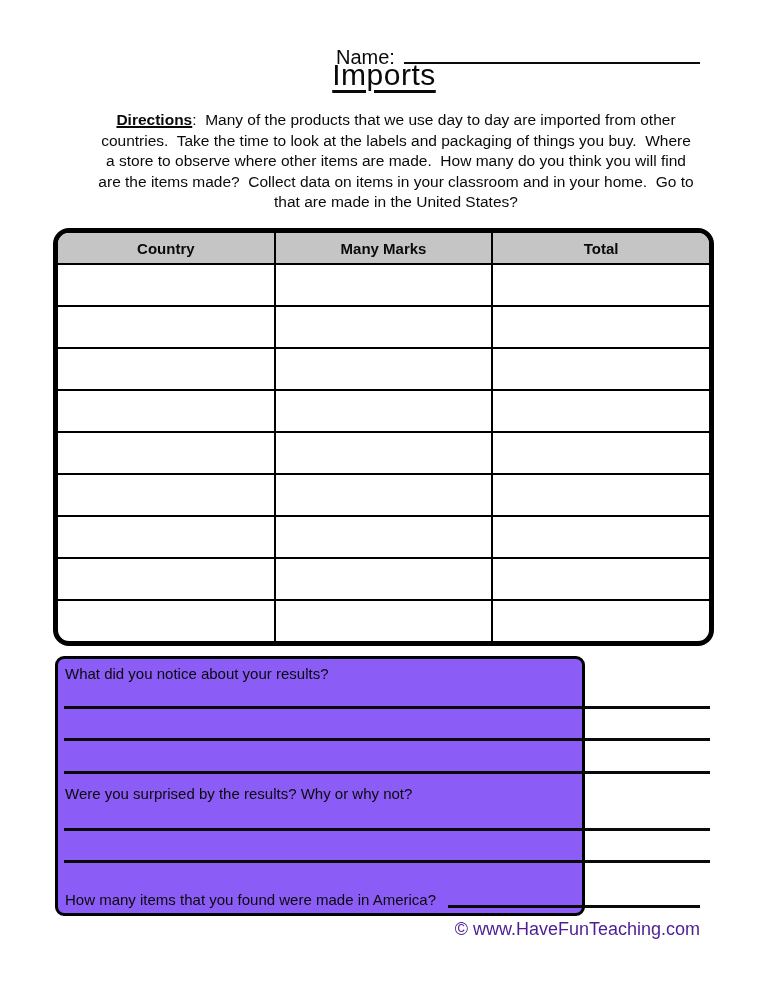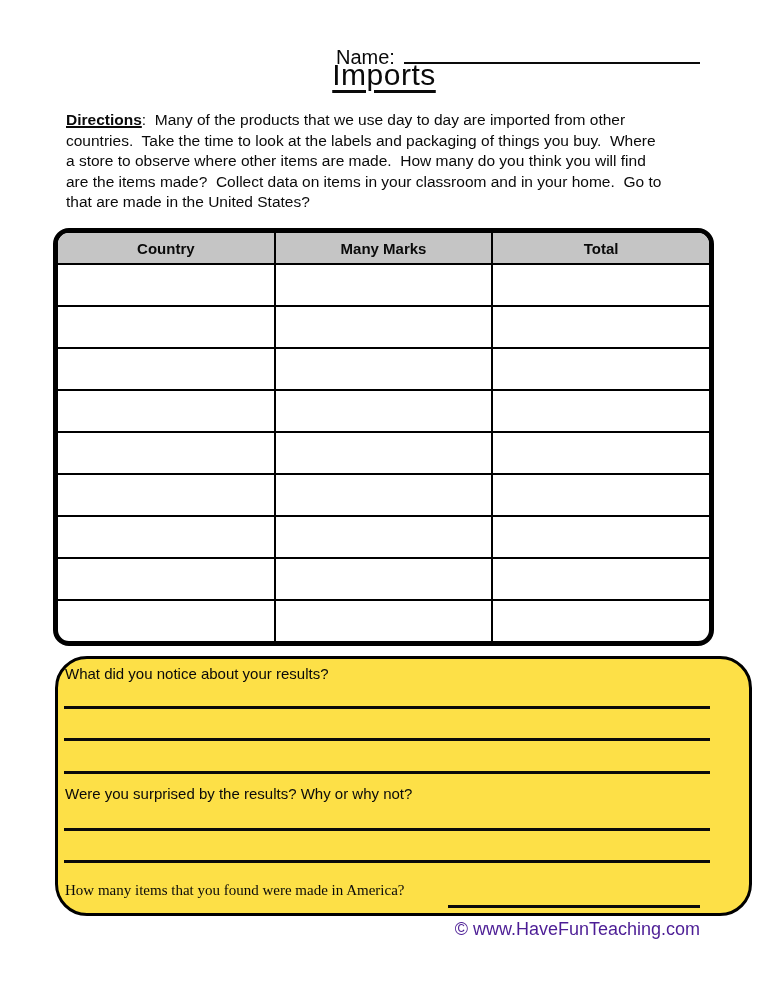--- a/index.html
+++ b/index.html
@@ -16,45 +16,45 @@
                 border-bottom:2px solid #0a0a0a; }
 
   
   .title { position:absolute; left:0; right:0; top:58px; text-align:center;
            font-size:30px; font-weight:400; letter-spacing:0.5px;
            text-decoration:underline; text-decoration-thickness:2.5px; text-underline-offset:5px; }
 
   
   .directions { position:absolute; left:66px; top:110px; width:660px;
                 font-size:15.5px; line-height:20.6px; }
-  .directions .dline { white-space:pre; }
+  .directions .dline { white-space:pre;text-align:center; }
   .directions-label { font-weight:700; text-decoration:underline; text-decoration-thickness:2px; }
 
   
   .table { position:absolute; left:53px; top:228px; width:661px; height:418px;
            border:5px solid #000; border-radius:16px; overflow:hidden;
            background:#fff; display:flex; flex-direction:column; }
   .thead { flex:none; height:32px; background:#c5c5c5; border-bottom:2px solid #000;
            display:flex; }
   .th { flex:1; display:flex; align-items:center; justify-content:center;
         font-size:15px; font-weight:700; border-right:2px solid #000; }
   .th:last-child { border-right:none; }
   .tbody { flex:1; display:flex; flex-direction:column; }
   .trow { flex:1; display:flex; border-bottom:2px solid #000; }
   .trow:last-child { border-bottom:none; }
   .td { flex:1; border-right:2px solid #000; }
   .td:last-child { border-right:none; }
 
   
-  .qbox { position:absolute; left:55px; top:656px; width:697px; height:260px;
-          border:3px solid #000; border-radius:32px; background:#fde047; }
+  .qbox { position:absolute; left:55px; top:656px; width:530px; height:260px;
+          border:3px solid #000; border-radius:9px; background:#8b5cf6; }
   .q-label { position:absolute; left:7px; font-size:15px; white-space:nowrap; }
   .q1-label { top:6px; }
   .q2-label { top:126px; }
-  .q3-label { top:223px;font-family:Liberation Serif, serif; }
+  .q3-label { top:232px; }
   .answer-line { position:absolute; left:6px; width:646px; height:0;
                  border-bottom:3px solid #0a0a0a; }
   .aline-1 { top:47px; }
   .aline-2 { top:79px; }
   .aline-3 { top:112px; }
   .aline-4 { top:169px; }
   .aline-5 { top:201px; }
   .answer-line-short { position:absolute; left:390px; width:252px; top:246px; height:0;
                        border-bottom:3px solid #0a0a0a; }
 

